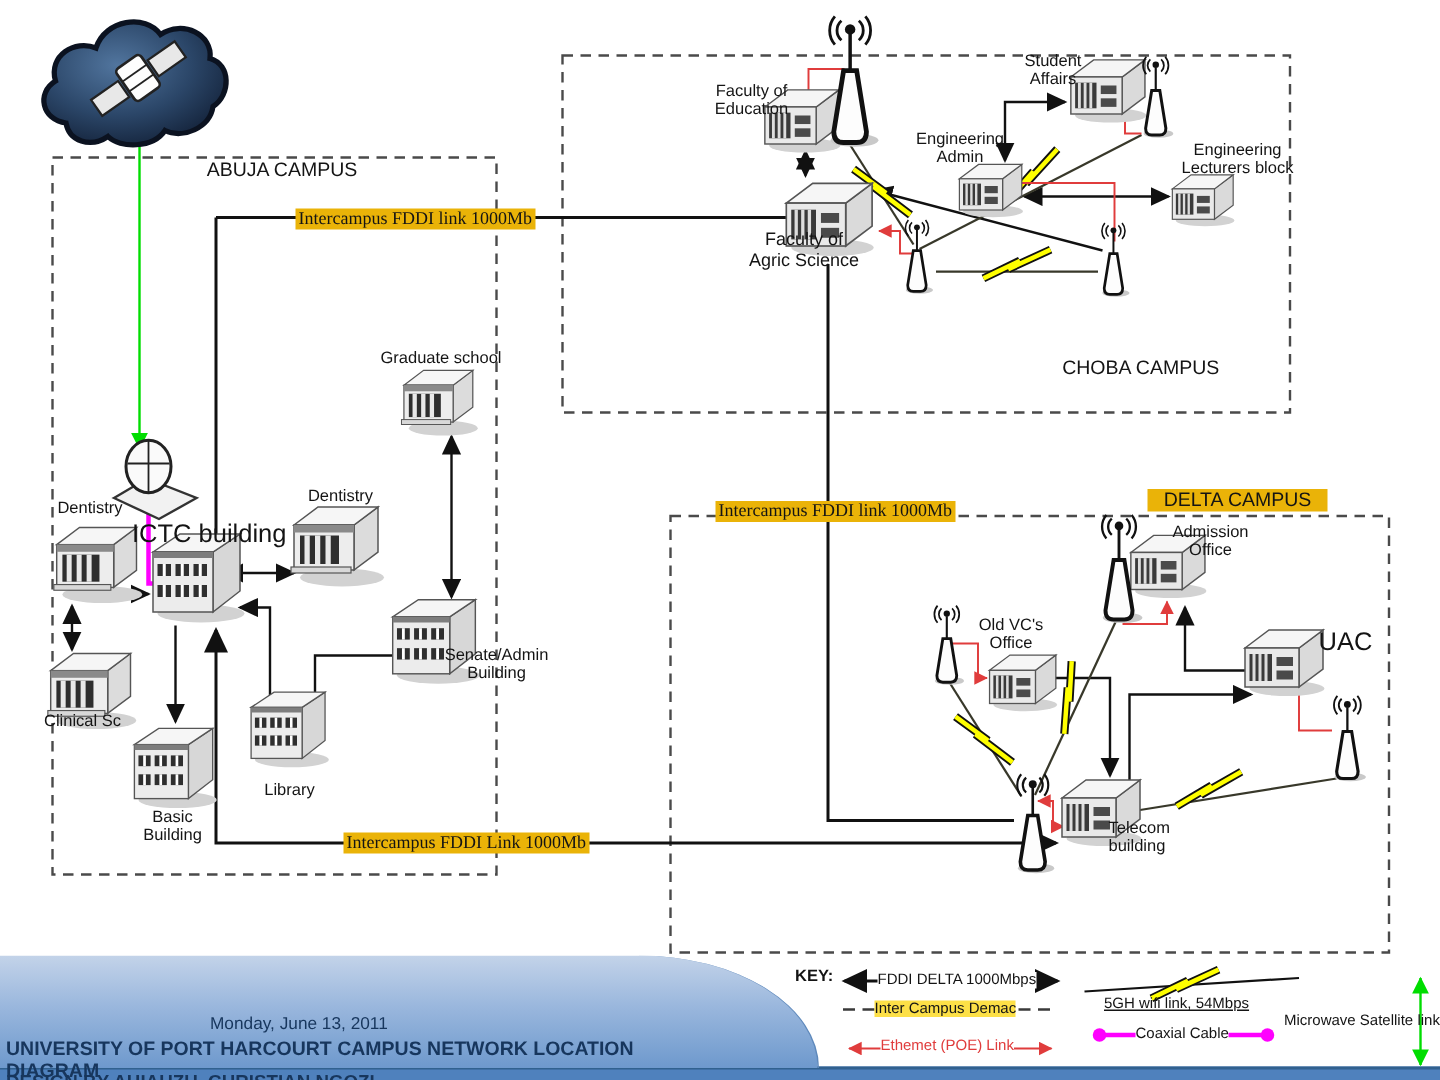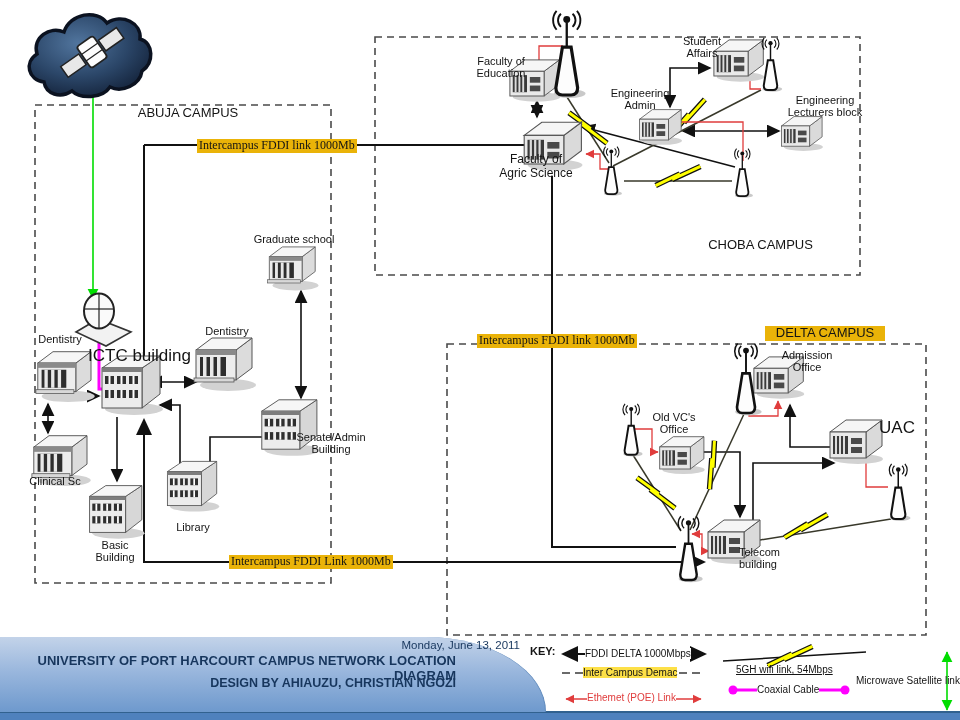--- a/index.html
+++ b/index.html
@@ -41,21 +41,21 @@
   #lbl-kfddi{left:585px;top:648px;background:#fff;}
   #lbl-kdemac{left:583px;top:667px;background:#fde047;}
   #lbl-keth{left:587px;top:692px;background:#fff;color:#e03c3c;}
   #lbl-kwifi{left:736px;top:664px;text-decoration:underline;}
   #lbl-kcoax{left:757px;top:684px;background:#fff;}
   #lbl-kmicro{left:856px;top:675px;}
   
   .banner{position:absolute;left:0;top:637px;width:545px;height:75px;z-index:4;
           background:linear-gradient(180deg,#c3d3e9 0%,#9ab7dd 45%,#6e99cd 100%);
           border-top-right-radius:125px 78px;border-right:1px solid #5d88bb;}
-  .banner .btxt{position:absolute;color:#17365d;text-align:right;}
+  .banner .btxt{position:absolute;color:#17365d;text-align:left;margin-top:38px;}
   #banner-date{left:140px;top:2px;width:380px;font-size:11.5px;}
   #banner-title{left:4px;top:16px;width:452px;font-weight:bold;font-size:13px;}
   #banner-designer{left:4px;top:39px;width:452px;font-weight:bold;font-size:12.5px;}
   .bottom-strip{position:absolute;left:0;top:711px;width:960px;height:9px;
                 background:#4f81bd;border-top:2px solid #31618f;z-index:3;}
 </style>
 </head>
 <body>
 
 <div class="stage">

